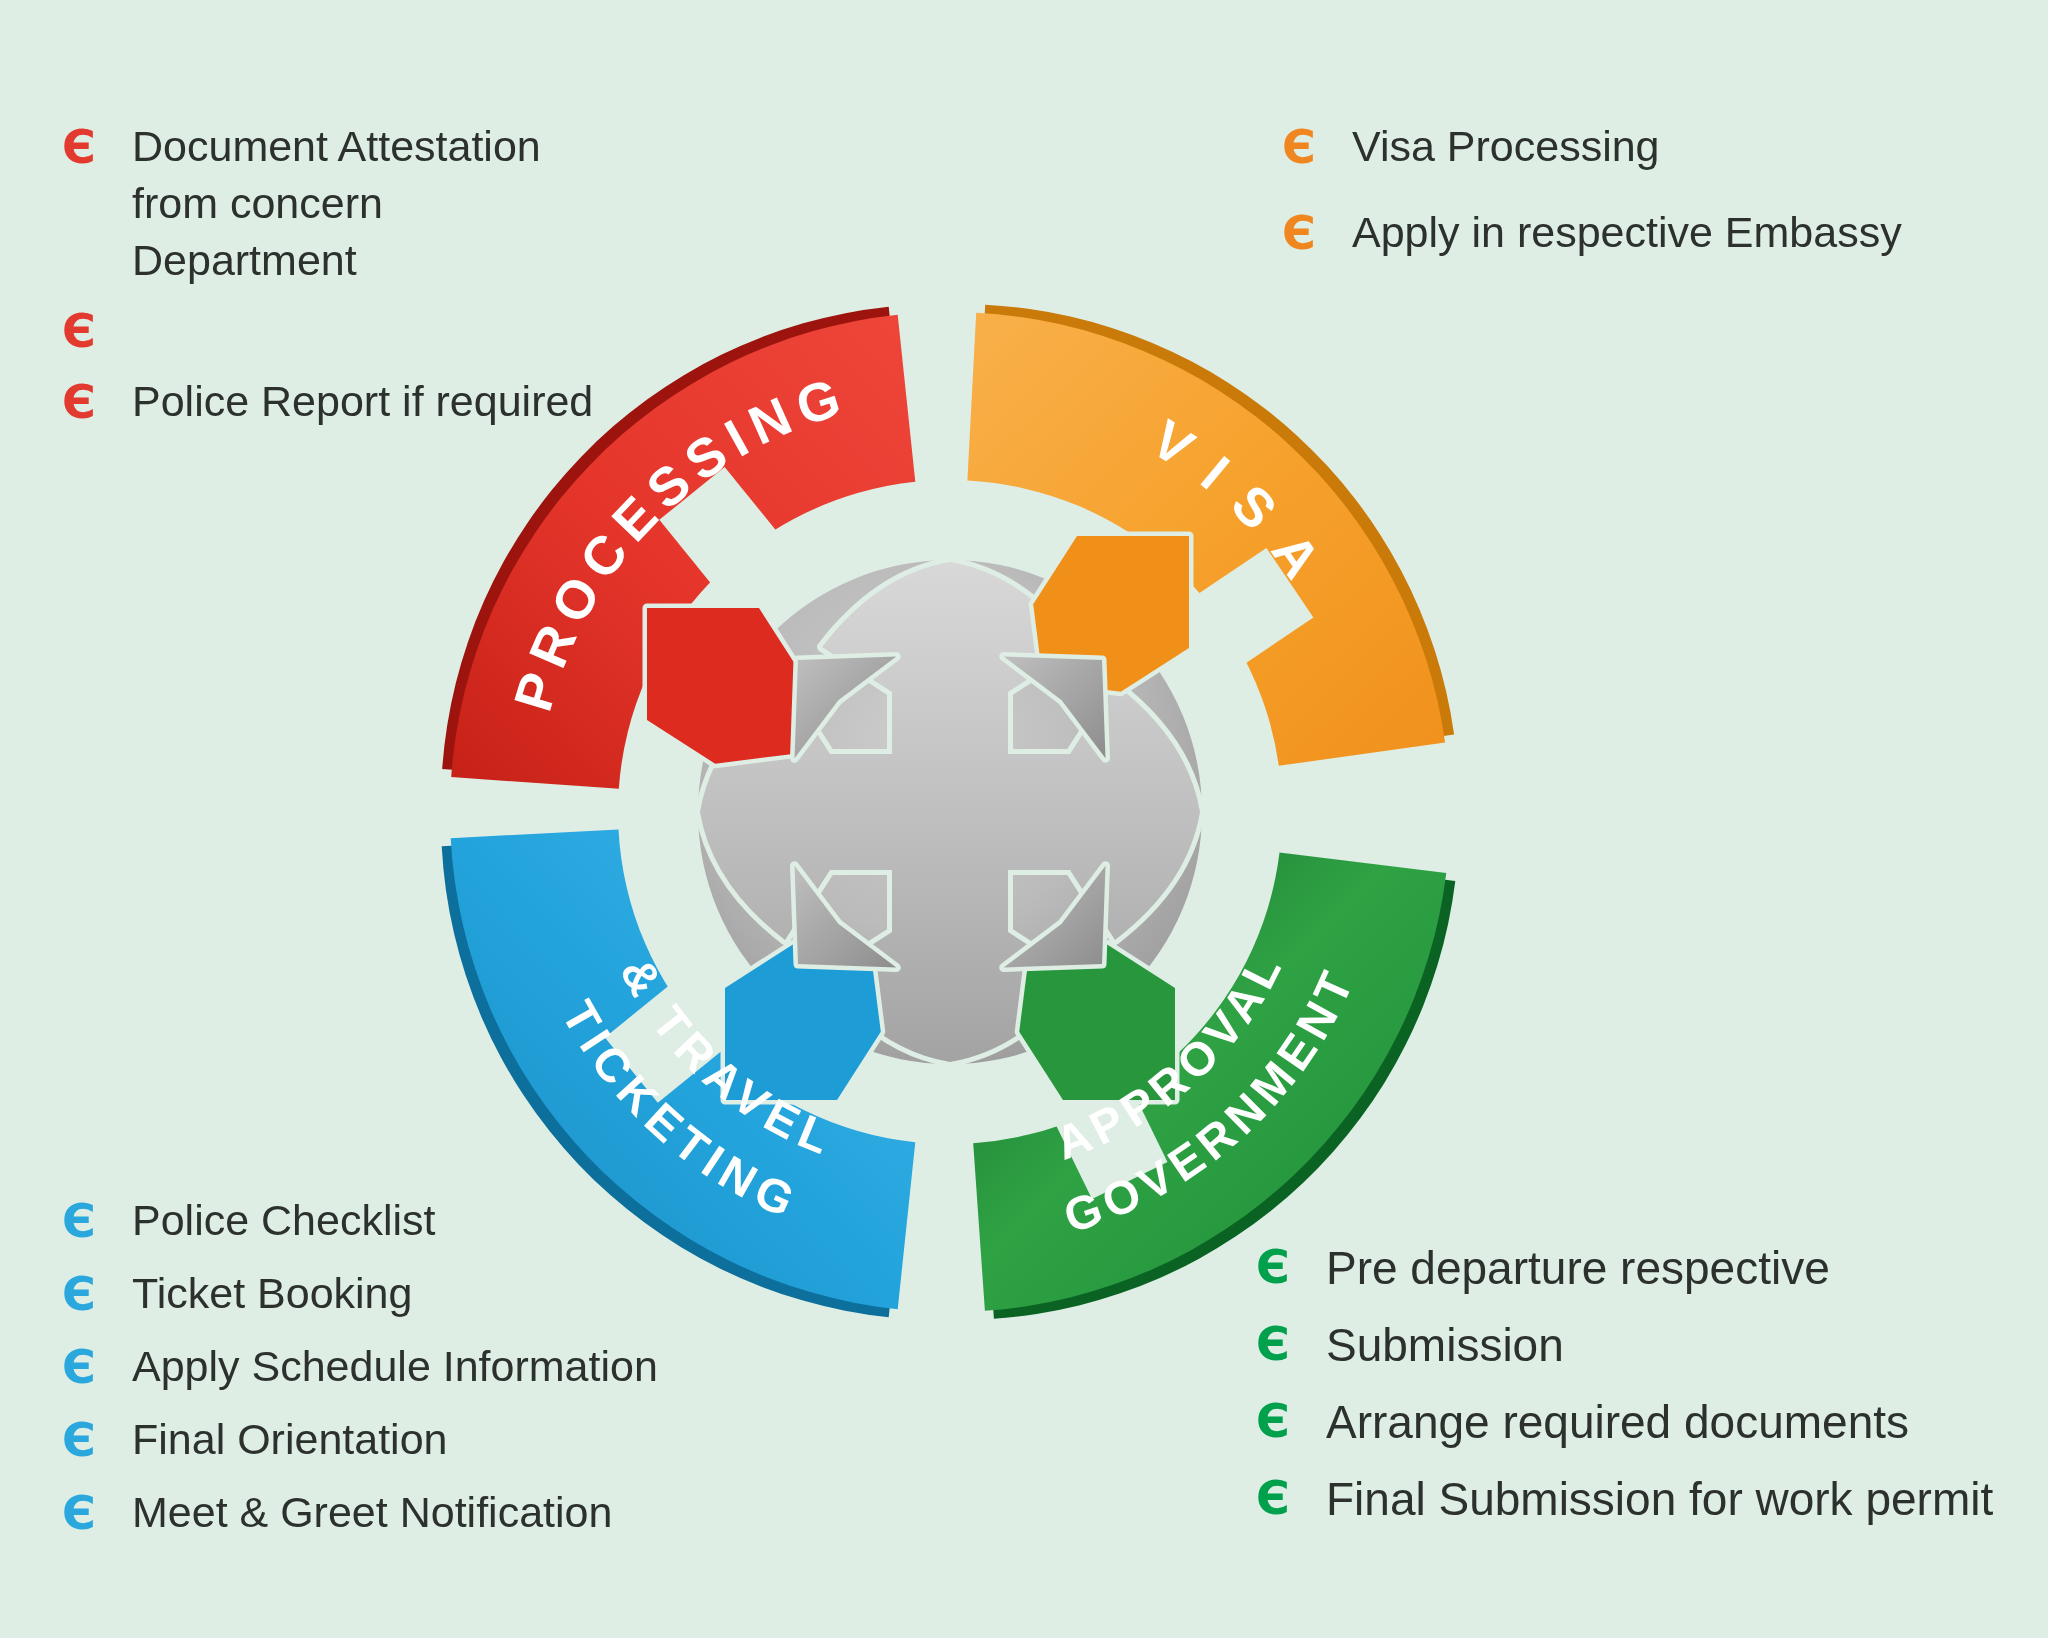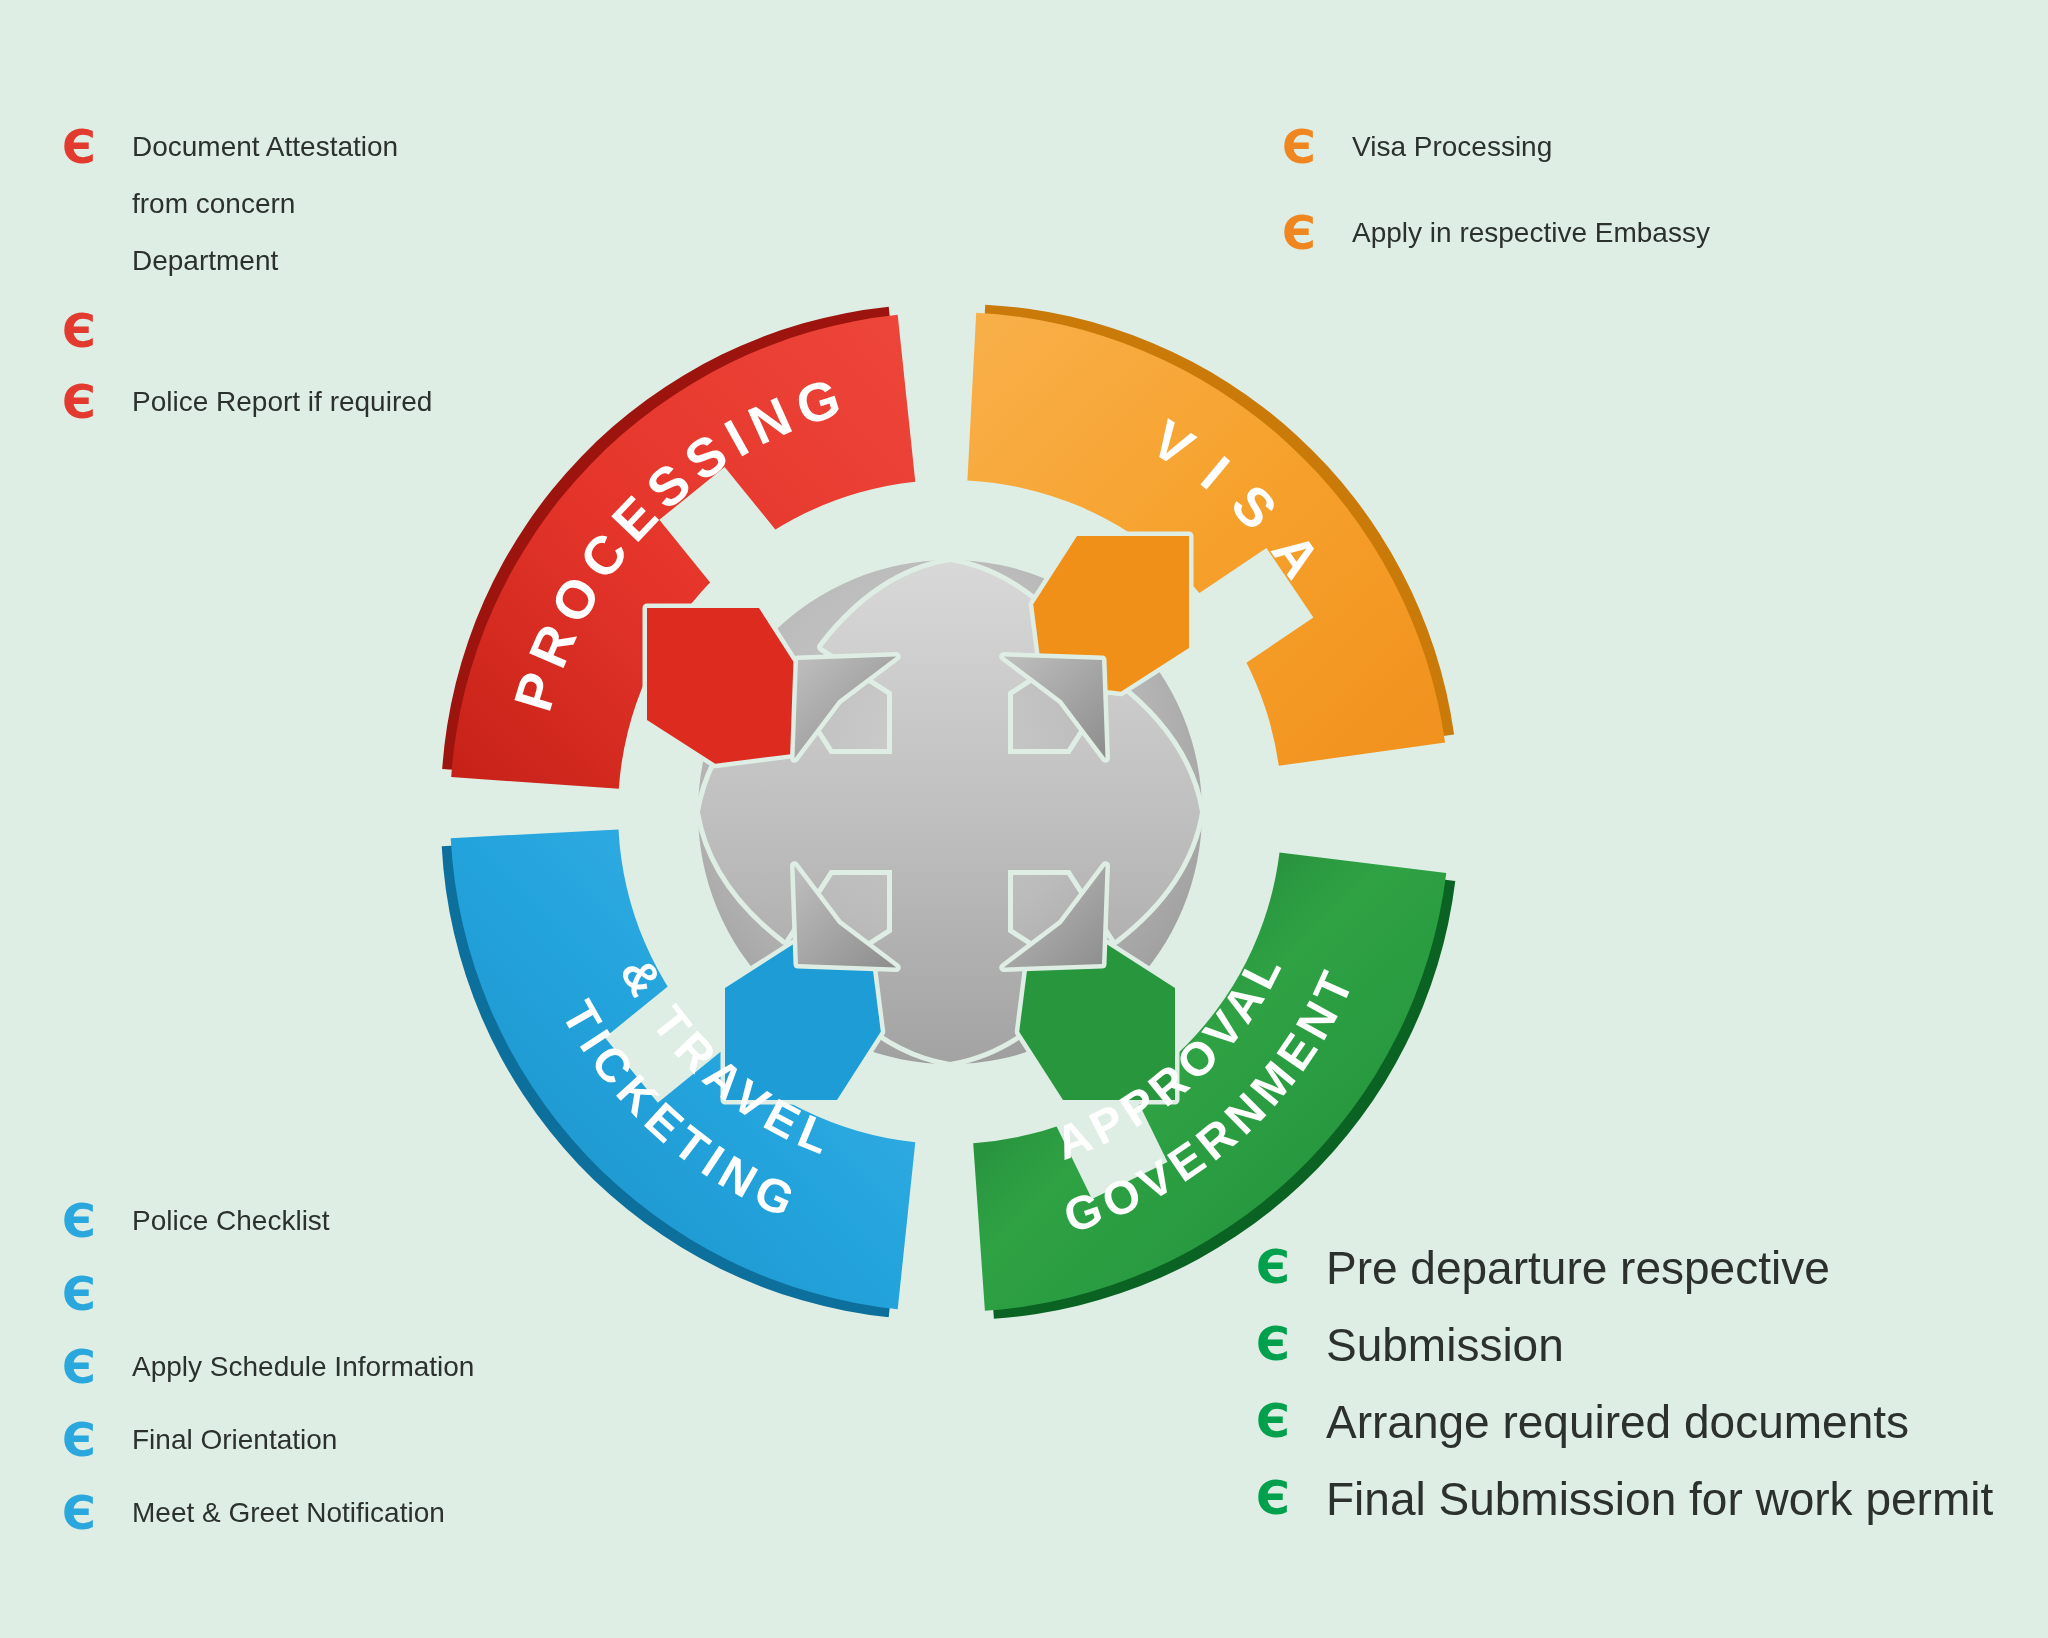--- a/index.html
+++ b/index.html
@@ -15,21 +15,21 @@
     fill:#ffffff;font-weight:bold;font-family:"Liberation Sans","DejaVu Sans",sans-serif;
   }
   .corner-list{position:absolute;}
   .li{display:flex;align-items:flex-start;}
   .blt{
     display:inline-block;width:70px;flex:0 0 70px;
     font-weight:bold;font-size:46px;line-height:58px;
     font-family:"DejaVu Sans","Liberation Sans",sans-serif;
   }
   .li .txt{
-    font-size:28px;line-height:57px;white-space:pre-line;
+    font-size:43px;line-height:57px;white-space:pre-line;
     letter-spacing:0px;
   }
   #list-top-left{left:62px;top:118px;width:560px;}
   #list-top-left .li{margin-bottom:13px;}
   #list-top-right{left:1282px;top:118px;width:740px;}
   #list-top-right .li{margin-bottom:28px;}
   #list-bottom-left{left:62px;top:1192px;width:700px;}
   #list-bottom-left .li{margin-bottom:15px;}
   #list-bottom-right{left:1256px;top:1238px;width:780px;}
   #list-bottom-right .li{margin-bottom:17px;}
@@ -178,20 +178,21 @@
   </div>
 </div>
 
 <div class="corner-list" id="list-bottom-left">
   <div class="li">
     <span class="blt blt-blue">Є</span>
     <span class="txt">Police Checklist</span>
   </div>
   <div class="li">
     <span class="blt blt-blue">Є</span>
+    <span class="txt">Ticket Booking</span>
   </div>
   <div class="li">
     <span class="blt blt-blue">Є</span>
     <span class="txt">Apply Schedule Information</span>
   </div>
   <div class="li">
     <span class="blt blt-blue">Є</span>
     <span class="txt">Final Orientation</span>
   </div>
   <div class="li">

